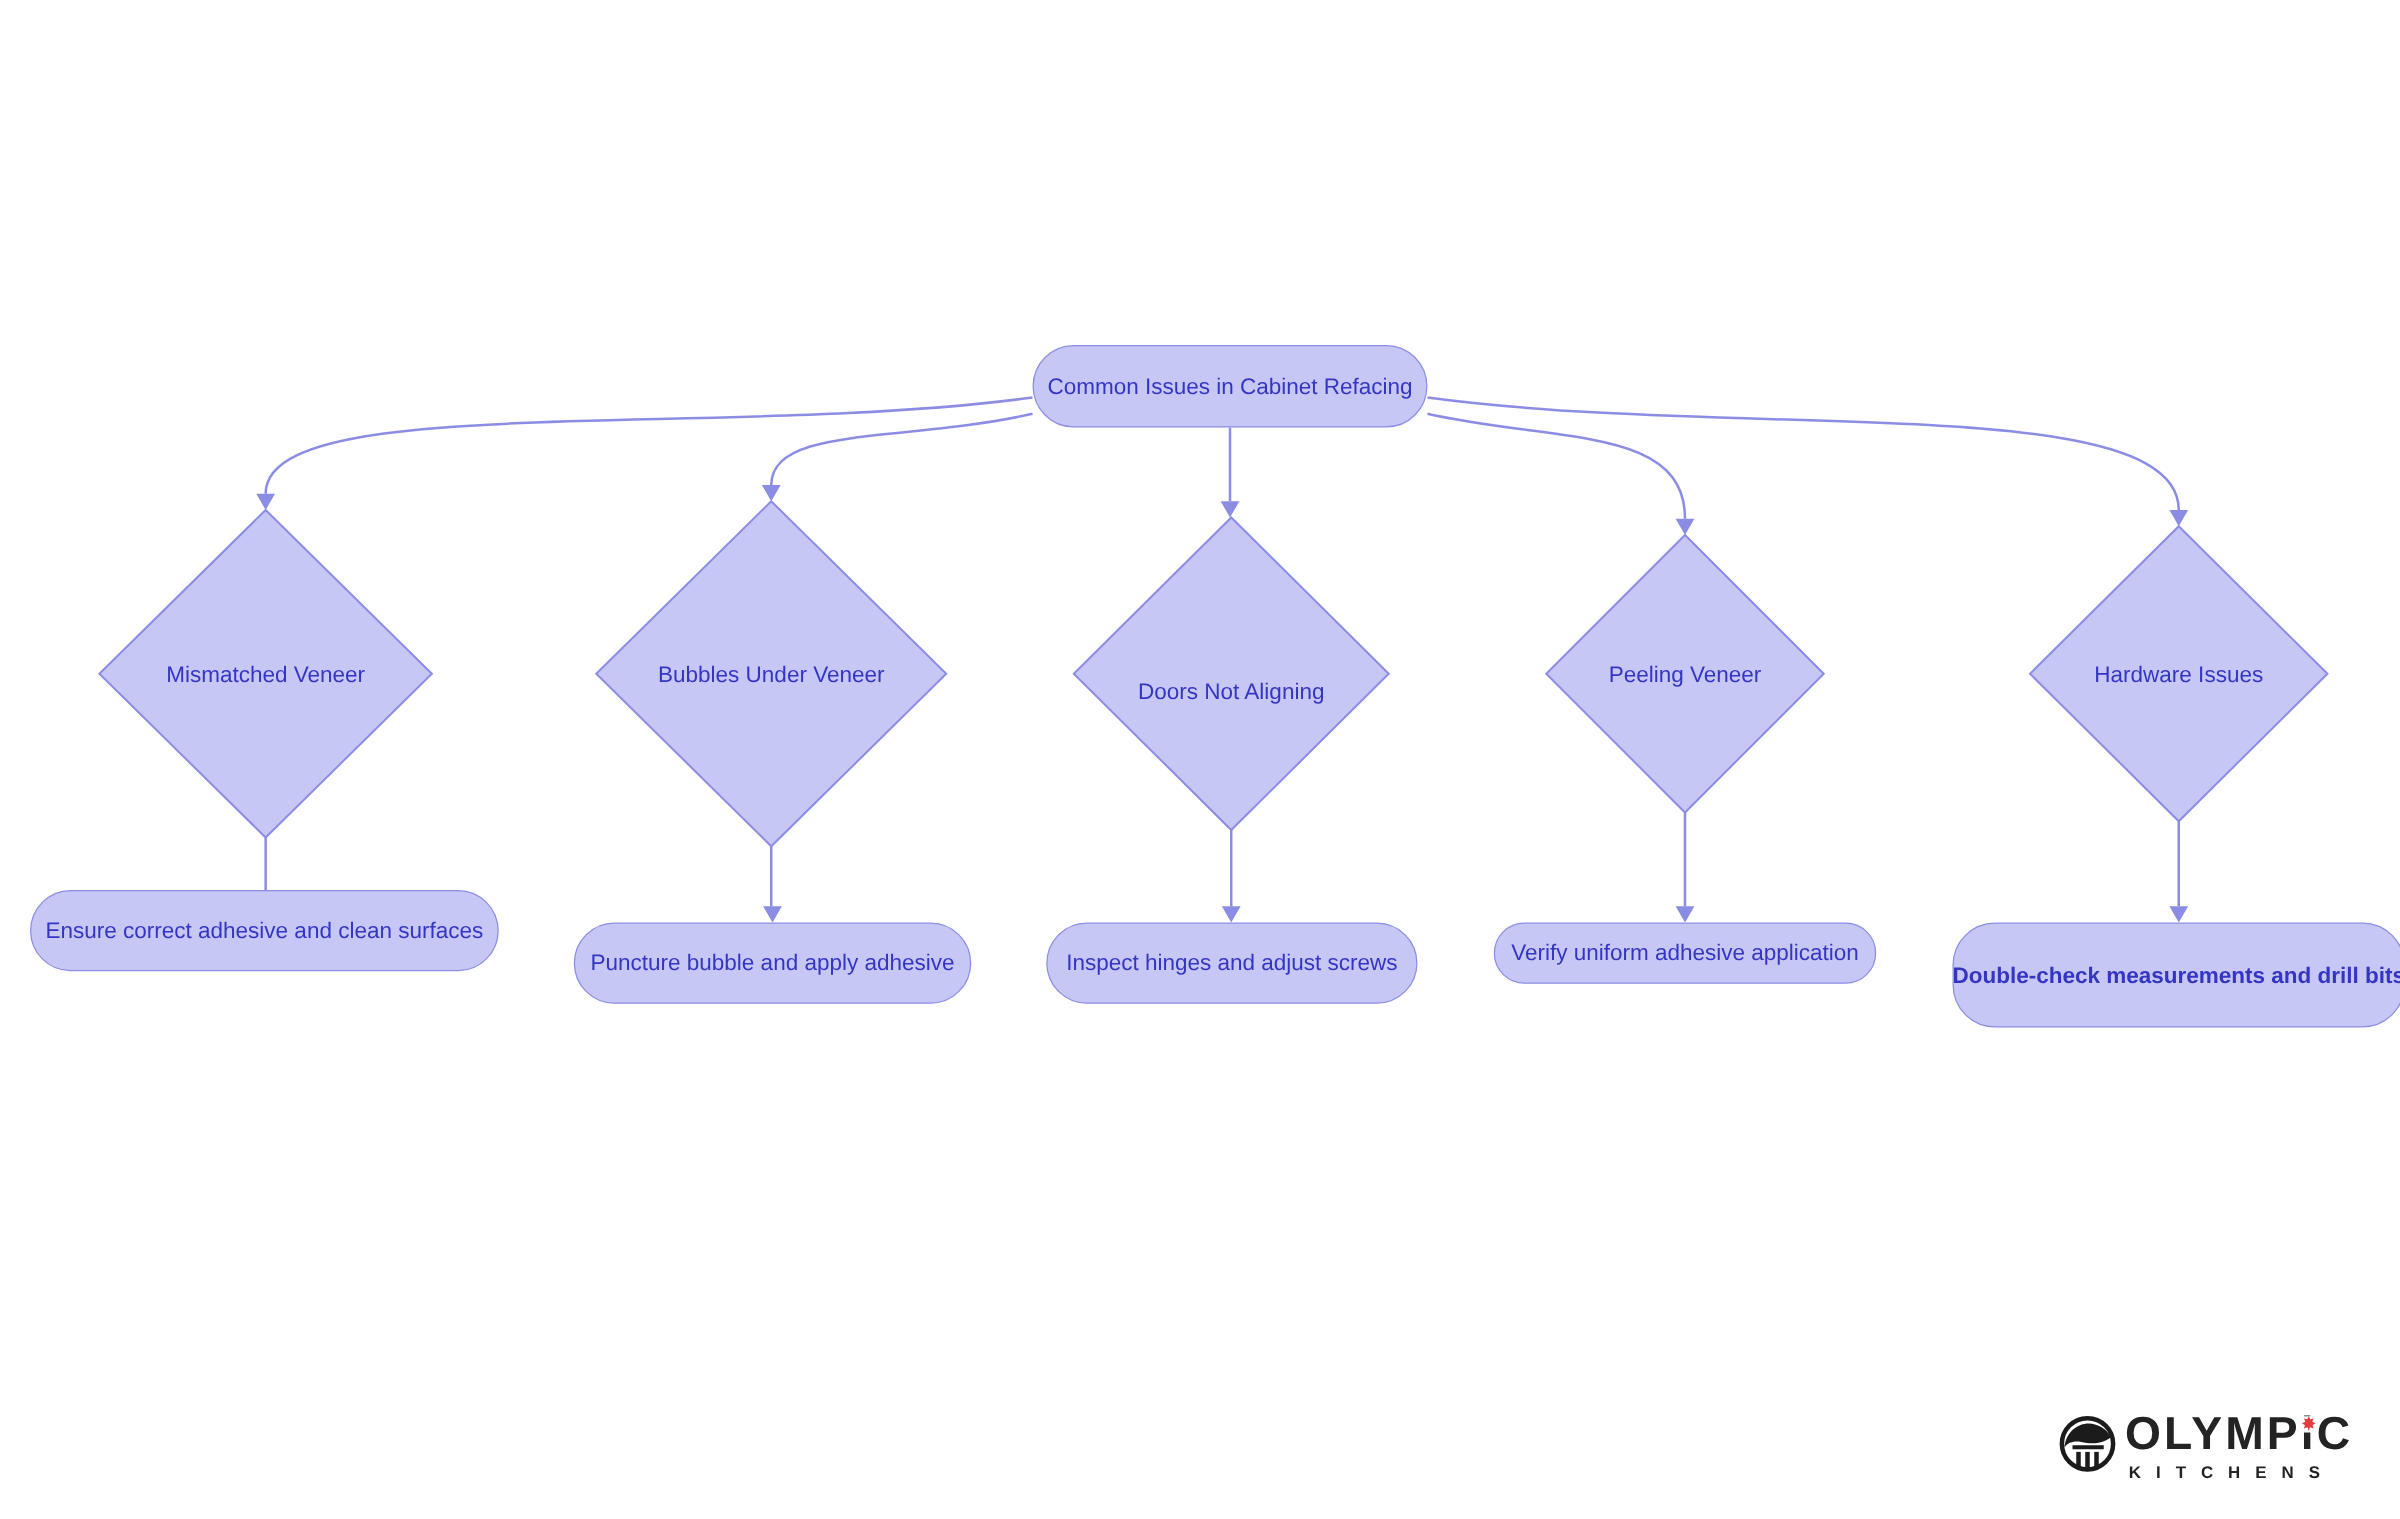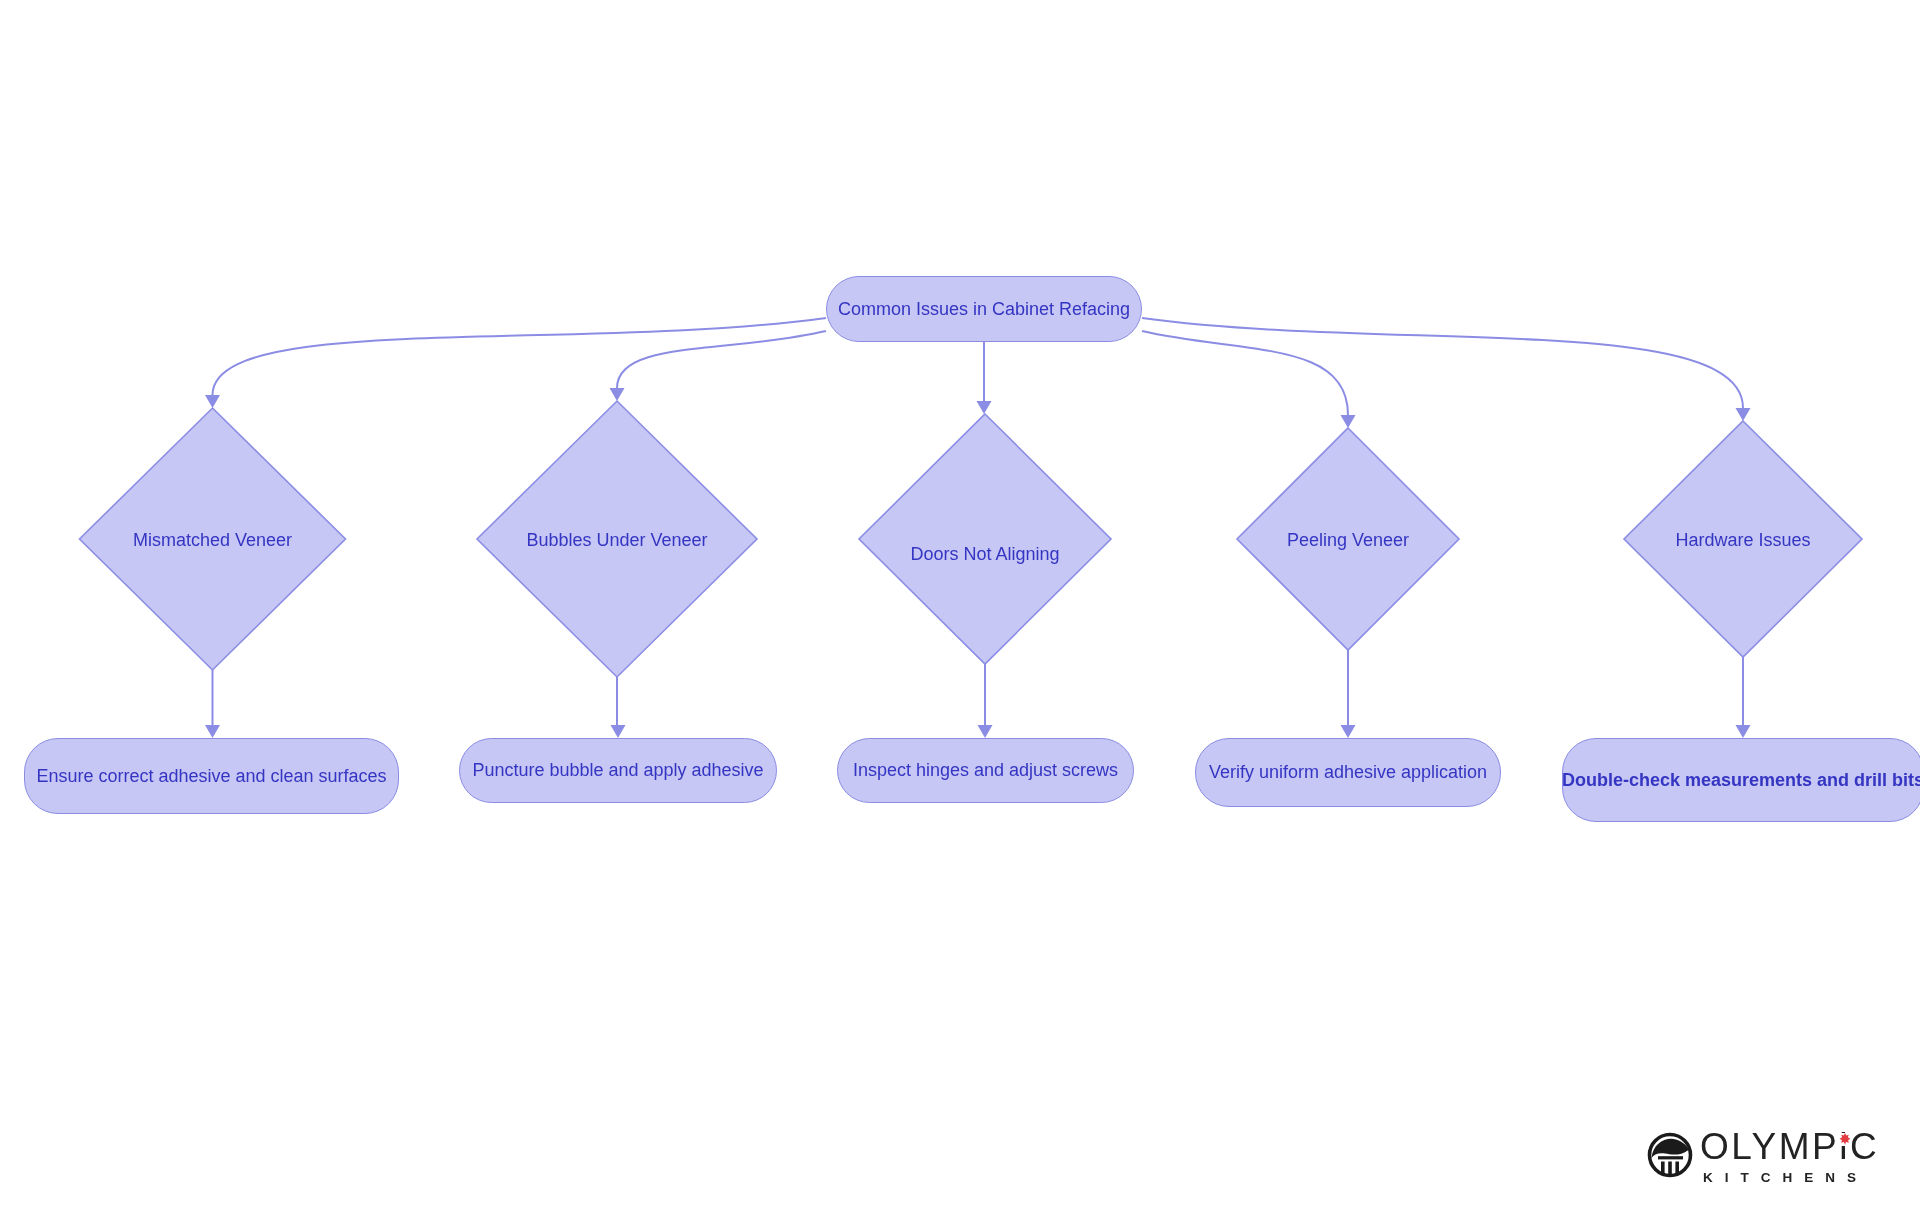--- a/index.html
+++ b/index.html
@@ -56,21 +56,21 @@
     position: absolute;
     left: 2px;
     top: 5px;
   }
   .brand-wordmark {
     position: absolute;
     left: 56px;
     top: 0px;
     color: #232323;
     font-size: 37px;
-    font-weight: 400;
+    font-weight: 700;
     letter-spacing: 2.5px;
     white-space: nowrap;
   }
   .brand-wordmark .i-wrap {
     position: relative;
     display: inline-block;
   }
   .brand-wordmark .leaf {
     position: absolute;
     left: 50%;
@@ -133,30 +133,30 @@
   <div class="pill-node" style="left:812px; top:276px; width:316px; height:66px;">
     <span>Common Issues in Cabinet Refacing</span>
   </div>
 
   <div class="diamond-label" style="left:198.5px; top:540px;">Mismatched Veneer</div>
   <div class="diamond-label" style="left:603px; top:540px;">Bubbles Under Veneer</div>
   <div class="diamond-label" style="left:971px; top:554px;">Doors Not Aligning</div>
   <div class="diamond-label" style="left:1334px; top:540px;">Peeling Veneer</div>
   <div class="diamond-label" style="left:1729px; top:540px;">Hardware Issues</div>
 
-  <div class="pill-node" style="left:10px; top:738px; width:375px; height:76px;">
+  <div class="pill-node" style="left:10px; top:712px; width:375px; height:65px;">
     <span>Ensure correct adhesive and clean surfaces</span>
   </div>
   <div class="pill-node" style="left:445px; top:738px; width:318px; height:65px;">
     <span>Puncture bubble and apply adhesive</span>
   </div>
   <div class="pill-node" style="left:823px; top:738px; width:297px; height:65px;">
     <span>Inspect hinges and adjust screws</span>
   </div>
-  <div class="pill-node" style="left:1181px; top:738px; width:306px; height:69px;text-align:right;">
+  <div class="pill-node" style="left:1181px; top:738px; width:306px; height:49px;text-align:right;">
     <span>Verify uniform adhesive application</span>
   </div>
   <div class="pill-node" style="left:1548px; top:738px; width:362px; height:84px;font-weight:bold;">
     <span>Double-check measurements and drill bits</span>
   </div>
 
   <div class="brand-logo">
     <svg class="logo-mark" width="48" height="48" viewBox="0 0 48 48">
       <circle cx="24" cy="24" r="20.5" fill="#ffffff" stroke="#1b1b1b" stroke-width="3.6"></circle>
       <path d="M5.5,27 C7,12 20,5.5 30,8.5 C38,11 42,16 42.5,19 C34,25.5 25,23.5 19,22.5 C12,21.5 8,23.5 5.5,27 Z" fill="#1b1b1b"></path>

